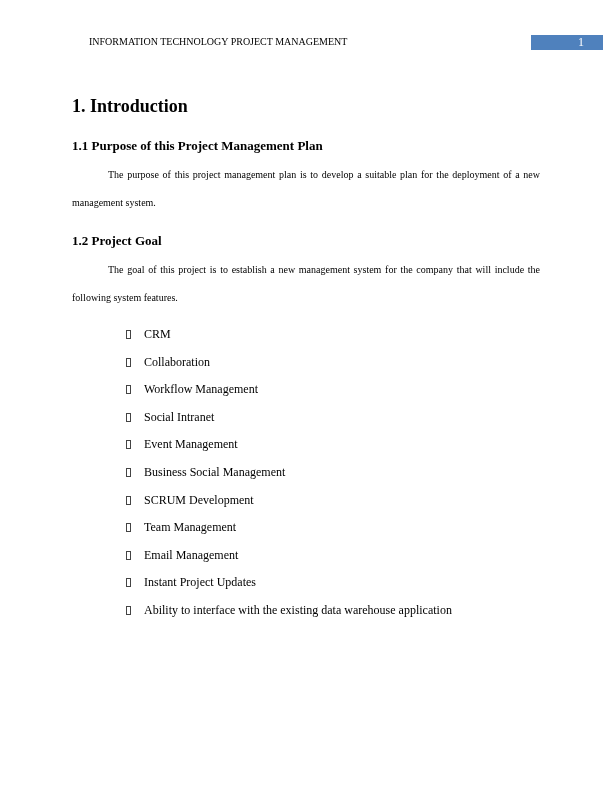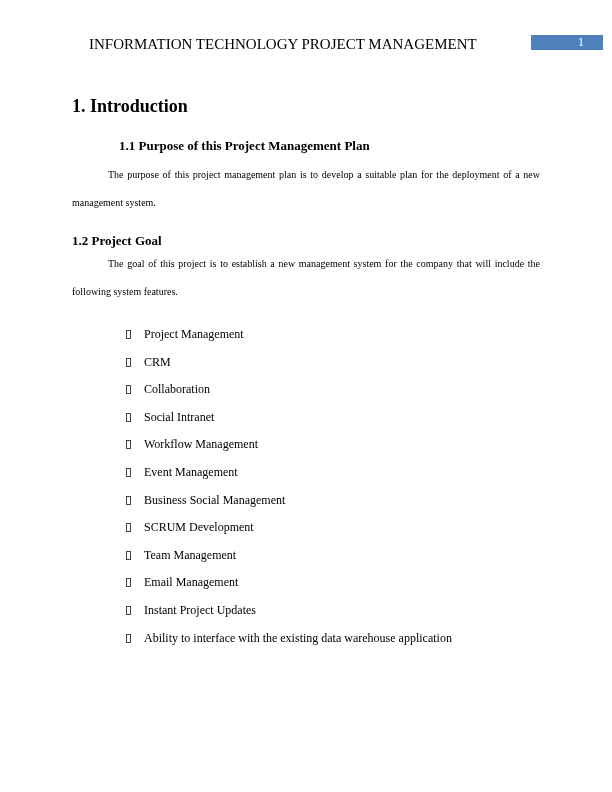--- a/index.html
+++ b/index.html
@@ -1,18 +1,18 @@
 <!DOCTYPE html>
 <html><head>
 <meta charset="utf-8">
 <style>
   html, body { margin: 0; padding: 0; background: #ffffff; }
   body { width: 612px; height: 792px; position: relative; overflow: hidden;
          font-family: "Liberation Serif", "DejaVu Serif", serif; color: #000; }
-  .header-title { position: absolute; left: 89px; top: 36px; font-size: 15px; letter-spacing: 0; white-space: nowrap; }
+  .header-title { position: absolute; left: 89px; top: 36px; font-size: 10px; letter-spacing: 0; white-space: nowrap; }
   .page-num-box { position: absolute; left: 531px; top: 35px; width: 72px; height: 15px; background: #4f81bd;
                   color: #ffffff; font-size: 12px; text-align: center; line-height: 15px; }
   .page-num-box span { position: relative; left: 14px; }
   .h1 { position: absolute; left: 72px; top: 96px; font-size: 18px; font-weight: bold; white-space: nowrap; }
   .h2 { position: absolute; left: 72px; font-size: 13px; font-weight: bold; white-space: nowrap; }
   .para { position: absolute; left: 72px; width: 468px; font-size: 10px; line-height: 28px; text-align: justify;
           text-indent: 36px; margin: 0; }
   .bullets { position: absolute; left: 126px; top: 325px; margin: 0; padding: 0; list-style: none; }
   .bullets li { height: 27.6px; display: flex; align-items: flex-start; font-size: 12px; line-height: 18px; white-space: nowrap; }
   .bullet-glyph { width: 18px; display: inline-block; font-size: 9px; color: #222; }
@@ -23,46 +23,42 @@
 
 <div>
   <div class="header-title">INFORMATION TECHNOLOGY PROJECT MANAGEMENT</div>
   <div class="page-num-box">
     <span>1</span>
   </div>
 </div>
 
 <div class="h1">1. Introduction</div>
 
-<div class="h2" style="top:138px;margin-left:47px;">1.1 Purpose of this Project Management Plan</div>
+<div class="h2" style="top:138px;">1.1 Purpose of this Project Management Plan</div>
 <p class="para" style="top:161px;">The purpose of this project management plan is to develop a suitable plan for the deployment of a new management system.</p>
 
 <div class="h2" style="top:233px;font-family:Liberation Serif, serif;">1.2 Project Goal</div>
-<p class="para" style="top:250px;">The goal of this project is to establish a new management system for the company that will include the following system features.</p>
+<p class="para" style="top:256px;">The goal of this project is to establish a new management system for the company that will include the following system features.</p>
 
 <ul class="bullets">
-  <li>
-      <span class="bullet-glyph"></span>
-      <span>Project Management</span>
-    </li>
   <li>
       <span class="bullet-glyph"></span>
       <span>CRM</span>
     </li>
   <li>
       <span class="bullet-glyph"></span>
       <span>Collaboration</span>
     </li>
   <li>
       <span class="bullet-glyph"></span>
-      <span>Social Intranet</span>
+      <span>Workflow Management</span>
     </li>
   <li>
       <span class="bullet-glyph"></span>
-      <span>Workflow Management</span>
+      <span>Social Intranet</span>
     </li>
   <li>
       <span class="bullet-glyph"></span>
       <span>Event Management</span>
     </li>
   <li>
       <span class="bullet-glyph"></span>
       <span>Business Social Management</span>
     </li>
   <li>

